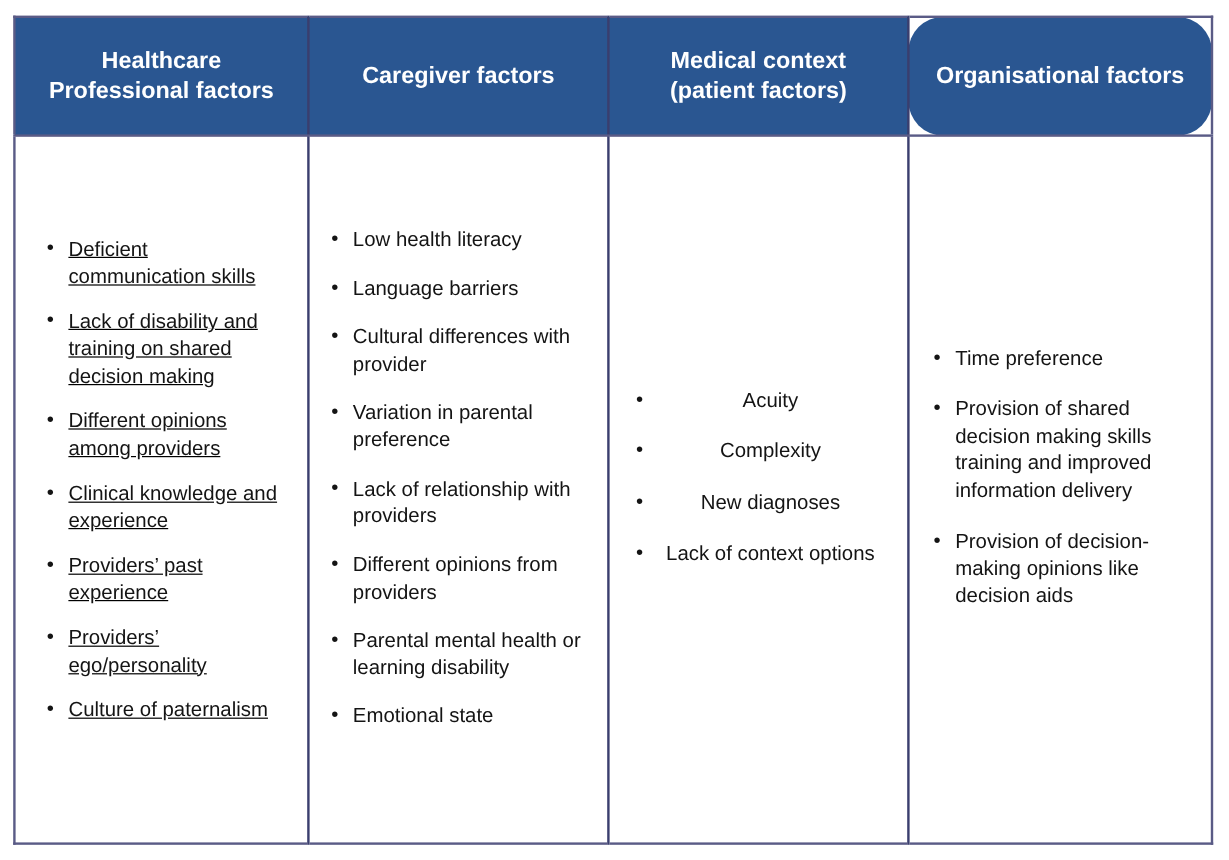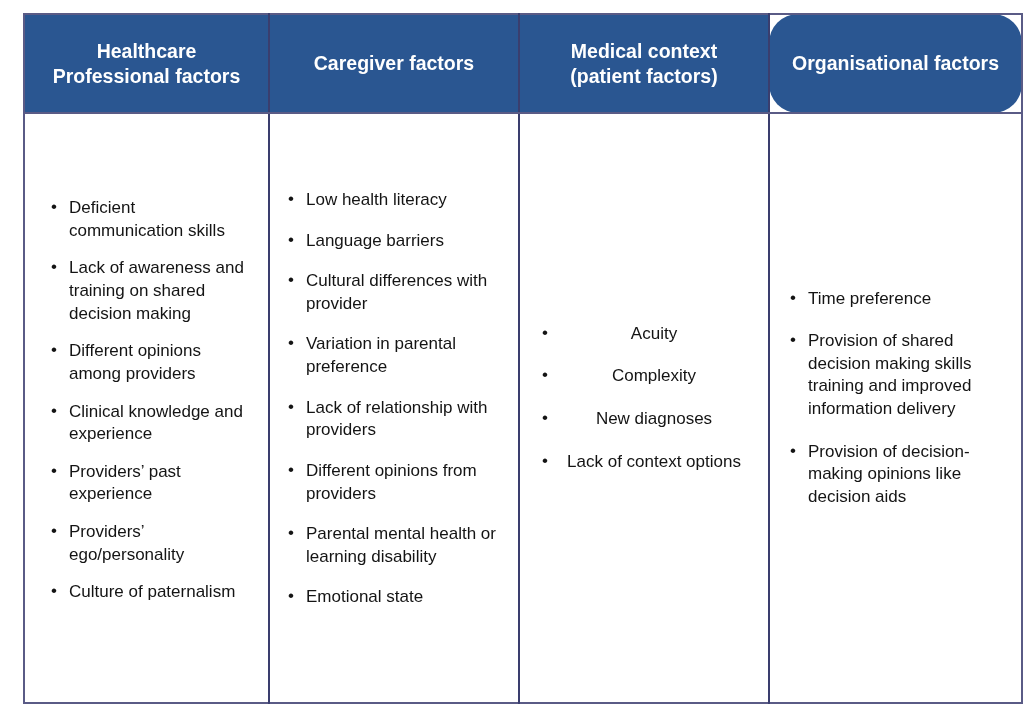--- a/index.html
+++ b/index.html
@@ -9,21 +9,21 @@
   }
   body {
     width: 1024px;
     height: 717px;
     font-family: "Liberation Sans", sans-serif;
     overflow: hidden;
   }
 
   #table-wrap {
     position: absolute;
-    left: 23px;
+    left: 11px;
     top: 13px;
     width: 898px;   
     height: 691px;  
     box-sizing: border-box;
   }
 
   table.factors-table {
     width: 100%;
     height: 100%;
     border-collapse: collapse;
@@ -56,21 +56,21 @@
   thead th:last-child  { border-right: none; border-radius: 29px; }
 
   tbody td {
     background: #ffffff;
     vertical-align: middle;
     border-left: 2px solid #ec4899;
     border-right: 2px solid #3a3e6e;
     padding: 0;
     box-sizing: border-box;
   }
-  tbody td:first-child { border-left: none; }
+  tbody td:first-child { border-left: none; text-decoration: underline; }
   tbody td:last-child  { border-right: none; }
 
   ul.cell-list {
     list-style: none;
     margin: 0;
     padding: 0;
     color: #141414;
     font-size: 17px;
     line-height: 1.33;
   }
@@ -128,21 +128,21 @@
         <th>
           <span>Organisational factors</span>
         </th>
       </tr>
     </thead>
     <tbody>
       <tr>
         <td class="col1">
           <ul class="cell-list">
             <li>Deficient communication skills</li>
-            <li>Lack of awareness and training on shared decision making</li>
+            <li>Lack of disability and training on shared decision making</li>
             <li>Different opinions among providers</li>
             <li>Clinical knowledge and experience</li>
             <li>Providers’ past experience</li>
             <li>Providers’ ego/personality</li>
             <li>Culture of paternalism</li>
           </ul>
         </td>
         <td class="col2">
           <ul class="cell-list">
             <li>Low health literacy</li>

